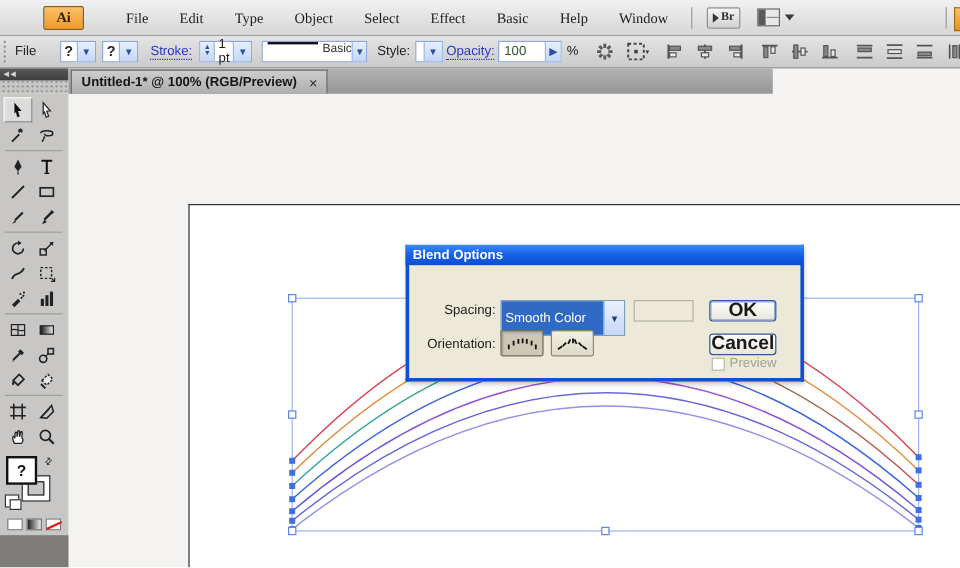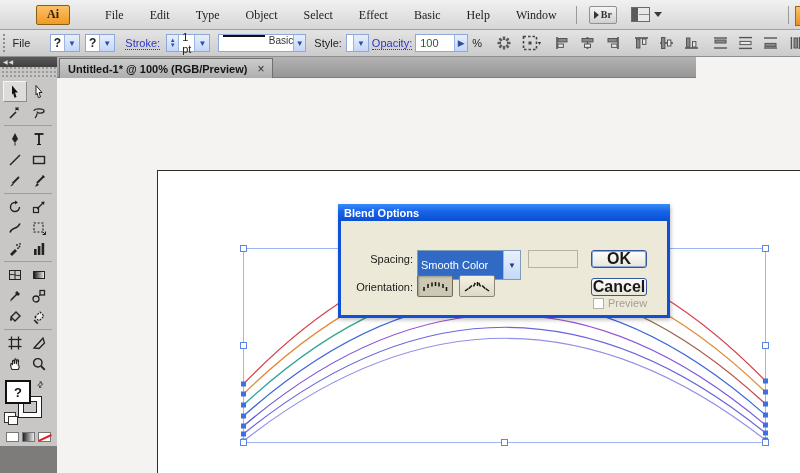--- a/index.html
+++ b/index.html
@@ -47,21 +47,21 @@
            background:linear-gradient(#e7effd,#c4d6f6);border-right:1px solid #9ab4e4;color:#2a50a0;font-size:6px;line-height:5px;}
   .stroke-line{width:52px;height:2px;background:#111;margin:0 4px;}
   .mini-label{font-size:10px;color:#333;}
   .opacity-box{display:flex;align-items:center;height:18px;border:1px solid #8fa8d8;background:#fff;box-sizing:border-box;}
   .opacity-box .num{padding:0 4px;width:30px;color:#2f5530;}
   .opacity-box .go{width:12px;height:100%;display:flex;align-items:center;justify-content:center;
                    color:#2a50a0;font-size:9px;background:linear-gradient(#e7effd,#c4d6f6);border-left:1px solid #9ab4e4;}
   .cb-ico{margin-left:10px;display:flex;align-items:center;}
   .icon-svg{display:block;}
   
-  .tabrow{position:absolute;left:0;top:57px;width:696px;height:21px;display:flex;}
+  .tabrow{position:absolute;left:0;top:57px;width:644px;height:21px;display:flex;}
   .dock-top{width:57px;height:21px;background:#c8c7c5;}
   .dock-top .bar{height:10px;background:linear-gradient(#5a5a5a,#3f3f3f);color:#d8d8d8;
                  font-size:6px;line-height:10px;padding-left:3px;letter-spacing:1px;}
   .dock-top .dots{height:11px;background-image:radial-gradient(circle,#9a9a9a 30%,transparent 34%);
                   background-size:4px 4px;background-position:1px 3px;}
   .tabstrip{flex:1;background:linear-gradient(#b2b2b2,#979797);border-bottom:1px solid #7c7c7c;
             box-sizing:border-box;position:relative;}
   .doctab{position:absolute;left:2px;top:1px;height:19px;display:flex;align-items:center;
           background:linear-gradient(#cccccc,#aeaeae);border:1px solid #6f6f6f;border-bottom:none;
           padding:0 8px;font-size:11px;font-weight:bold;color:#141414;}

